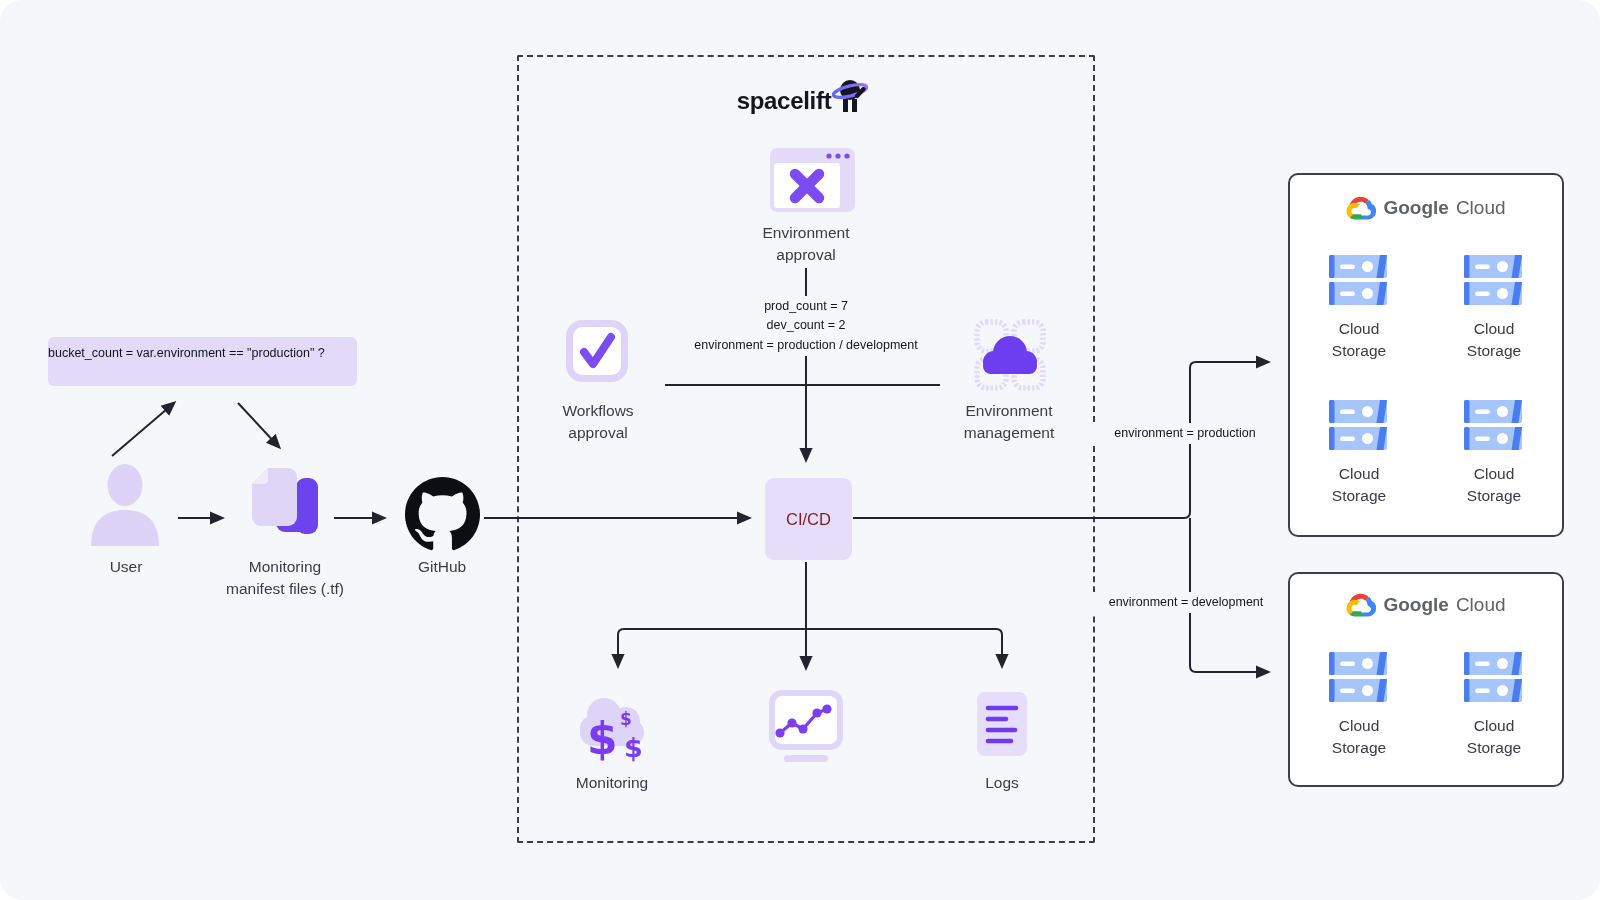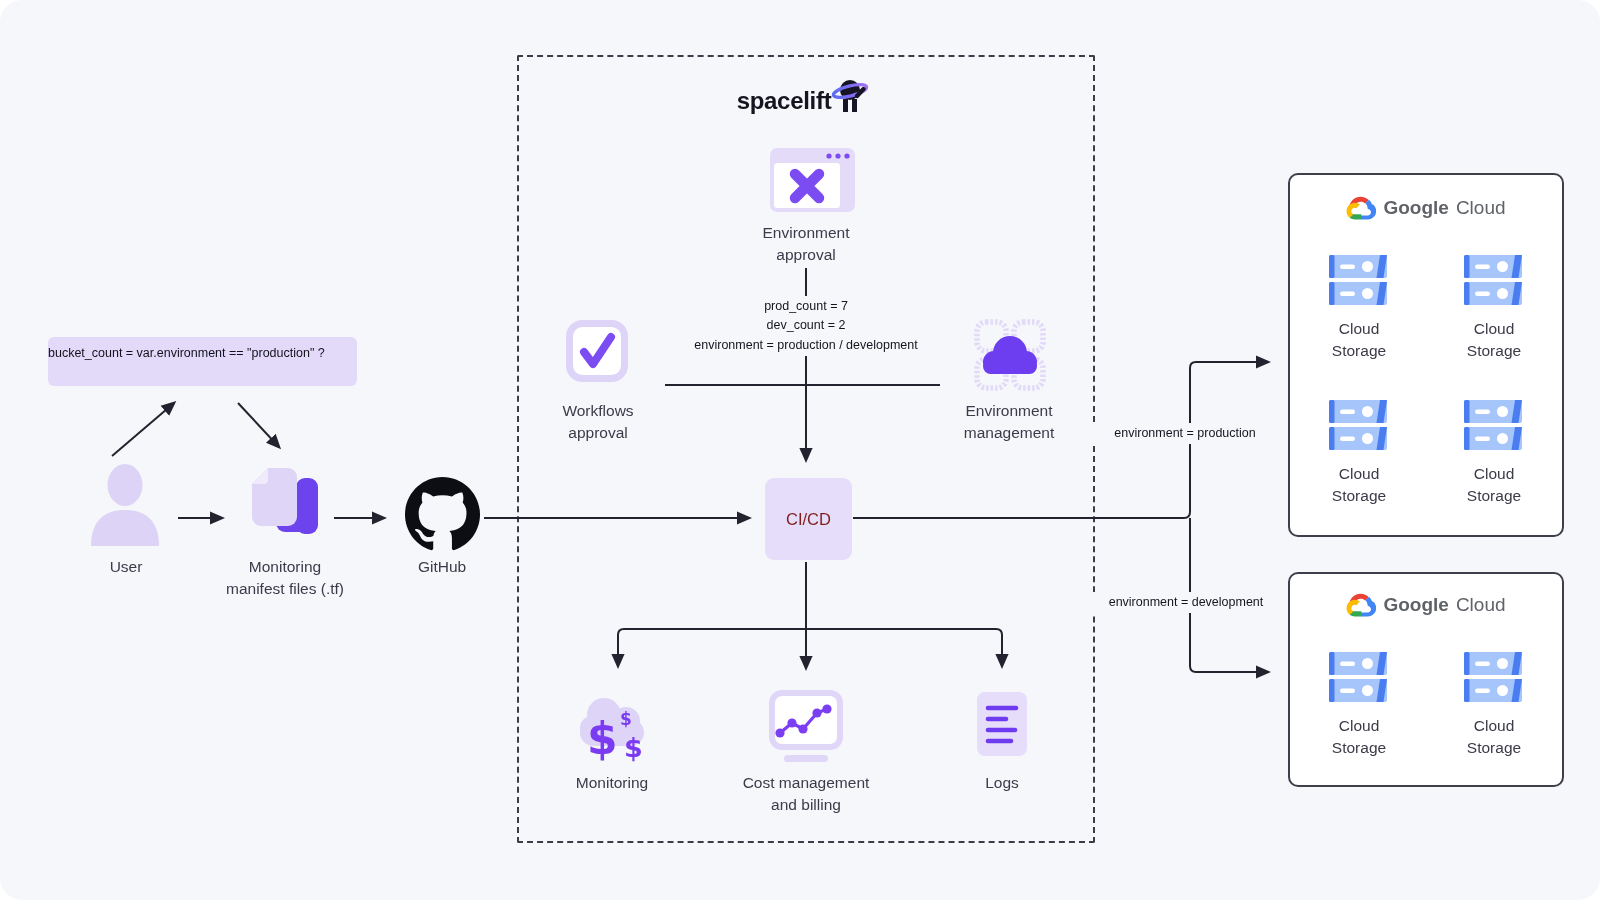--- a/index.html
+++ b/index.html
@@ -179,24 +179,20 @@
     <polyline points="14,43 26,33 37,39 51,23 61,19" fill="none" stroke="#7c3ef2" stroke-width="3.2"></polyline>
     <g fill="#7c3ef2">
       <circle cx="14" cy="43" r="4.6"></circle>
         <circle cx="26" cy="33" r="4.6"></circle>
         <circle cx="37" cy="39" r="4.6"></circle>
       <circle cx="51" cy="23" r="4.6"></circle>
         <circle cx="61" cy="19" r="4.6"></circle>
     </g>
     <rect x="18" y="65" width="44" height="7" rx="3.5" fill="#e0d6f8"></rect>
   </svg>
-  <div class="lbl" style="left:726px;top:772px;width:160px;">
-    <div>Cost management</div>
-    <div>and billing</div>
-  </div>
 
   <svg class="abs" style="left:977px;top:692px;" width="50" height="64" viewBox="0 0 50 64">
     <rect x="0" y="0" width="50" height="64" rx="8" fill="#e5ddfa"></rect>
     <g stroke="#6f3bf0" stroke-width="4.6" stroke-linecap="round">
       <path d="M11 16 H39"></path>
       <path d="M11 27 H29"></path>
       <path d="M11 38 H38"></path>
       <path d="M11 49 H34"></path>
     </g>
   </svg>

